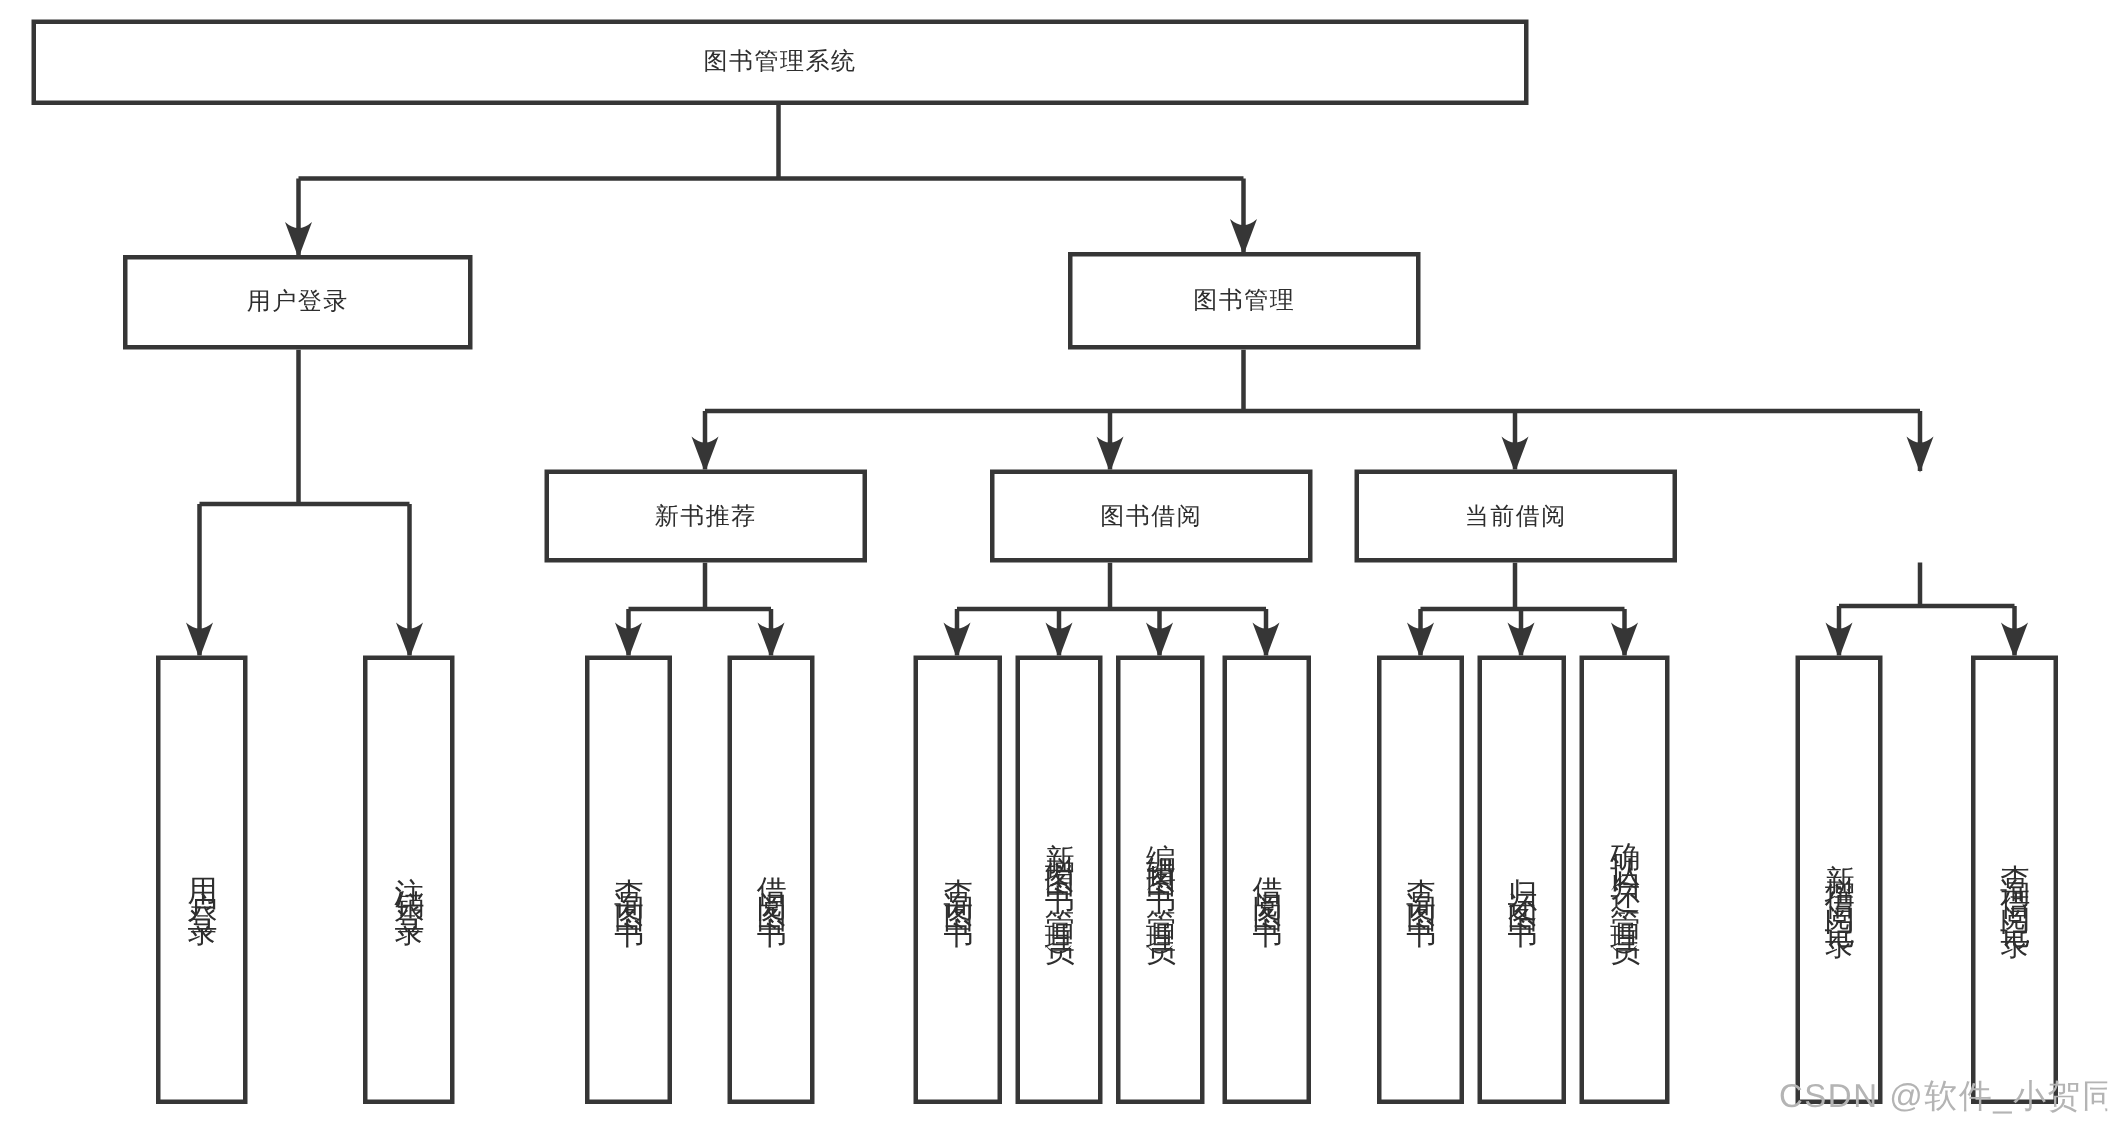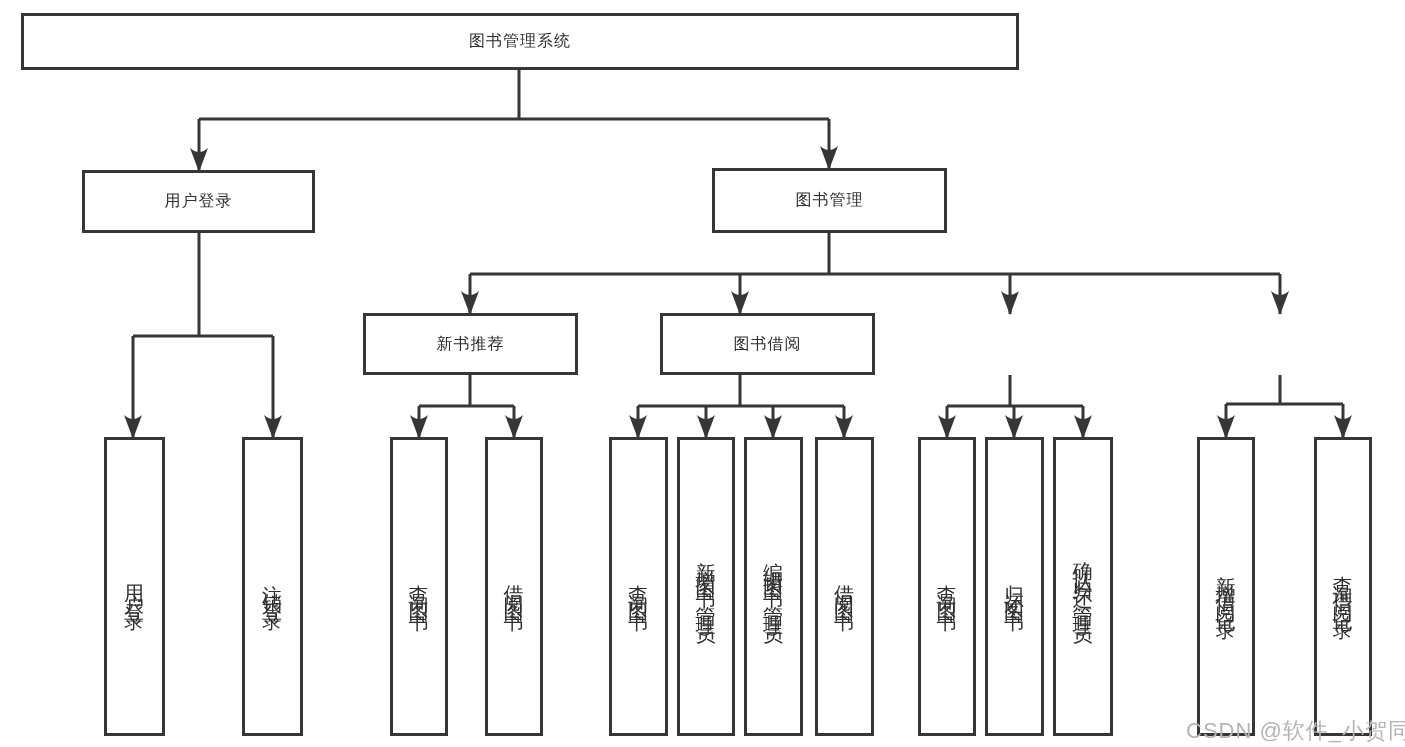--- a/index.html
+++ b/index.html
@@ -83,20 +83,21 @@
     <path class="wire" d="M1343,404 V438" marker-end="url(#arrow)"></path>
   </svg>
 
   <div class="box h" style="left:21px; top:13px; width:998px; height:57px">图书管理系统</div>
 
   <div class="box h" style="left:82px; top:170px; width:233px; height:63px">用户登录</div>
   <div class="box h" style="left:712px; top:168px; width:235px; height:65px">图书管理</div>
 
   <div class="box h" style="left:363px; top:313px; width:215px; height:62px">新书推荐</div>
   <div class="box h" style="left:660px; top:313px; width:215px; height:62px">图书借阅</div>
+  <div class="box h" style="left:903px; top:313px; width:215px; height:62px">当前借阅</div>
 
   <div class="box v" style="left:104px; top:437px; width:61px; height:299px">用户登录</div>
   <div class="box v" style="left:242px; top:437px; width:61px; height:299px">注销登录</div>
 
   <div class="box v" style="left:390px; top:437px; width:58px; height:299px">查询图书</div>
   <div class="box v" style="left:485px; top:437px; width:58px; height:299px">借阅图书</div>
 
   <div class="box v" style="left:609px; top:437px; width:59px; height:299px">查询图书</div>
   <div class="box v" style="left:677px; top:437px; width:58px; height:299px">新增图书（管理员）</div>
   <div class="box v" style="left:744px; top:437px; width:59px; height:299px">编辑图书（管理员）</div>

